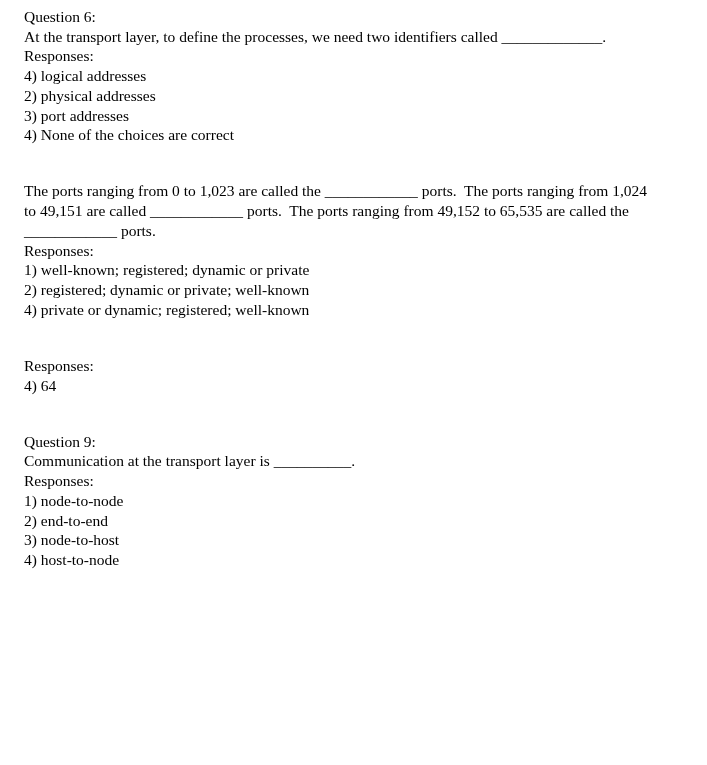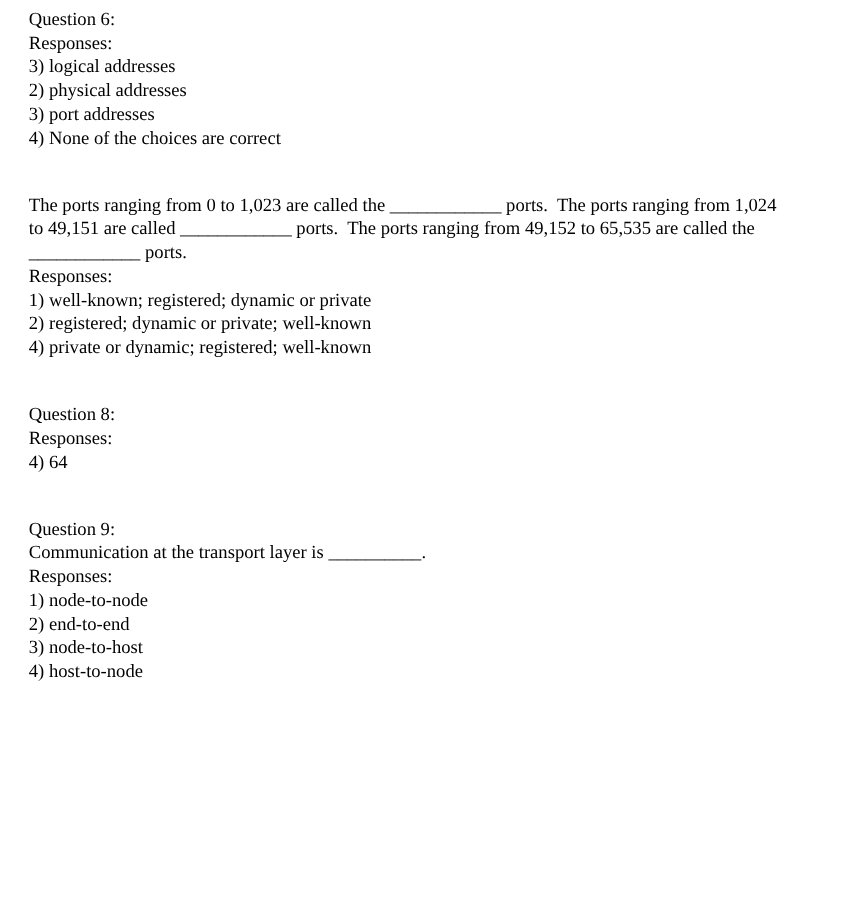--- a/index.html
+++ b/index.html
@@ -32,39 +32,39 @@
     white-space: pre; 
   }
 </style>
 </head>
 <body>
 
 <div class="page">
 
   <section class="question">
     <div class="line">Question 6:</div>
+    <div class="line">At the transport layer, to define the processes, we need two identifiers called _____________.</div>
     <div class="line">Responses:</div>
-    <div class="line">3) logical addresses</div>
+    <div class="line">4) logical addresses</div>
     <div class="line">2) physical addresses</div>
     <div class="line">3) port addresses</div>
     <div class="line">4) None of the choices are correct</div>
   </section>
 
   <section class="question">
     <div class="line">The ports ranging from 0 to 1,023 are called the ____________ ports.  The ports ranging from 1,024</div>
     <div class="line">to 49,151 are called ____________ ports.  The ports ranging from 49,152 to 65,535 are called the</div>
     <div class="line">____________ ports.</div>
     <div class="line">Responses:</div>
     <div class="line">1) well-known; registered; dynamic or private</div>
     <div class="line">2) registered; dynamic or private; well-known</div>
     <div class="line">4) private or dynamic; registered; well-known</div>
   </section>
 
   <section class="question">
-    <div class="line">Question 8:</div>
     <div class="line">Responses:</div>
     <div class="line">4) 64</div>
   </section>
 
   <section class="question">
     <div class="line">Question 9:</div>
     <div class="line">Communication at the transport layer is __________.</div>
     <div class="line">Responses:</div>
     <div class="line">1) node-to-node</div>
     <div class="line">2) end-to-end</div>

